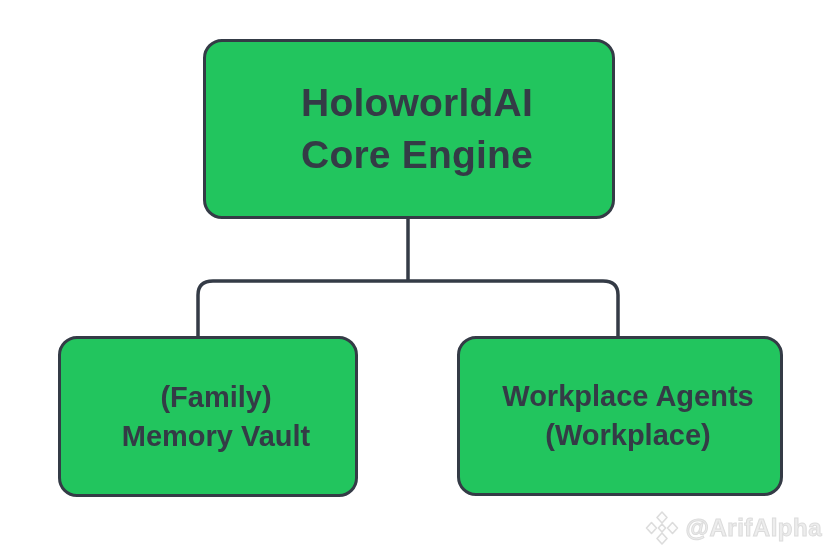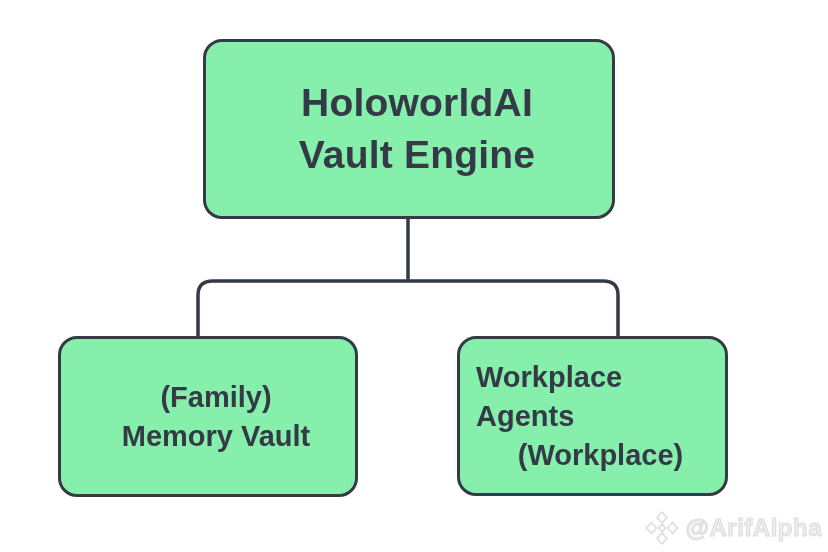--- a/index.html
+++ b/index.html
@@ -14,48 +14,48 @@
     background: #ffffff;
     overflow: hidden;
   }
   .connectors {
     position: absolute;
     left: 0; top: 0;
     width: 828px; height: 552px;
   }
   .node {
     position: absolute;
-    background: #86efac;
+    background: #22c55e;
     border: 3.5px solid #343b46;
     border-radius: 19px;
     display: flex;
     flex-direction: column;
     align-items: center;
     justify-content: center;
-    text-align: left;
+    text-align: right;
     color: #343b46;
     font-weight: bold;
     padding-left: 16px;
   }
   .node-root {
     left: 203px; top: 39px;
     width: 412px; height: 180px;
     font-size: 39px;
     line-height: 52px;
     letter-spacing: 0.2px;
   }
   .node-left {
     left: 58px; top: 336px;
     width: 300px; height: 161px;
     font-size: 29px;
     line-height: 39px;
   }
   .node-right {
     left: 457px; top: 336px;
-    width: 271px; height: 160px;
+    width: 326px; height: 160px;
     font-size: 29px;
     line-height: 39px;
   }
   .watermark {
     position: absolute;
     right: 6px;
     bottom: 5px;
     display: flex;
     align-items: center;
     gap: 5px;
@@ -77,21 +77,21 @@
 
   <svg class="connectors" viewBox="0 0 828 552" xmlns="http://www.w3.org/2000/svg">
 
     <path d="M 408 219 L 408 281" fill="none" stroke="#343b46" stroke-width="3.5"></path>
 
     <path d="M 198 336 L 198 295 Q 198 281 213 281 L 603 281 Q 618 281 618 295 L 618 336" fill="none" stroke="#343b46" stroke-width="3.5"></path>
   </svg>
 
   <div class="node node-root">
     <div>HoloworldAI</div>
-    <div>Vault Engine</div>
+    <div>Core Engine</div>
   </div>
 
   <div class="node node-left">
     <div>(Family)</div>
     <div>Memory Vault</div>
   </div>
 
   <div class="node node-right">
     <div>Workplace Agents</div>
     <div>(Workplace)</div>

